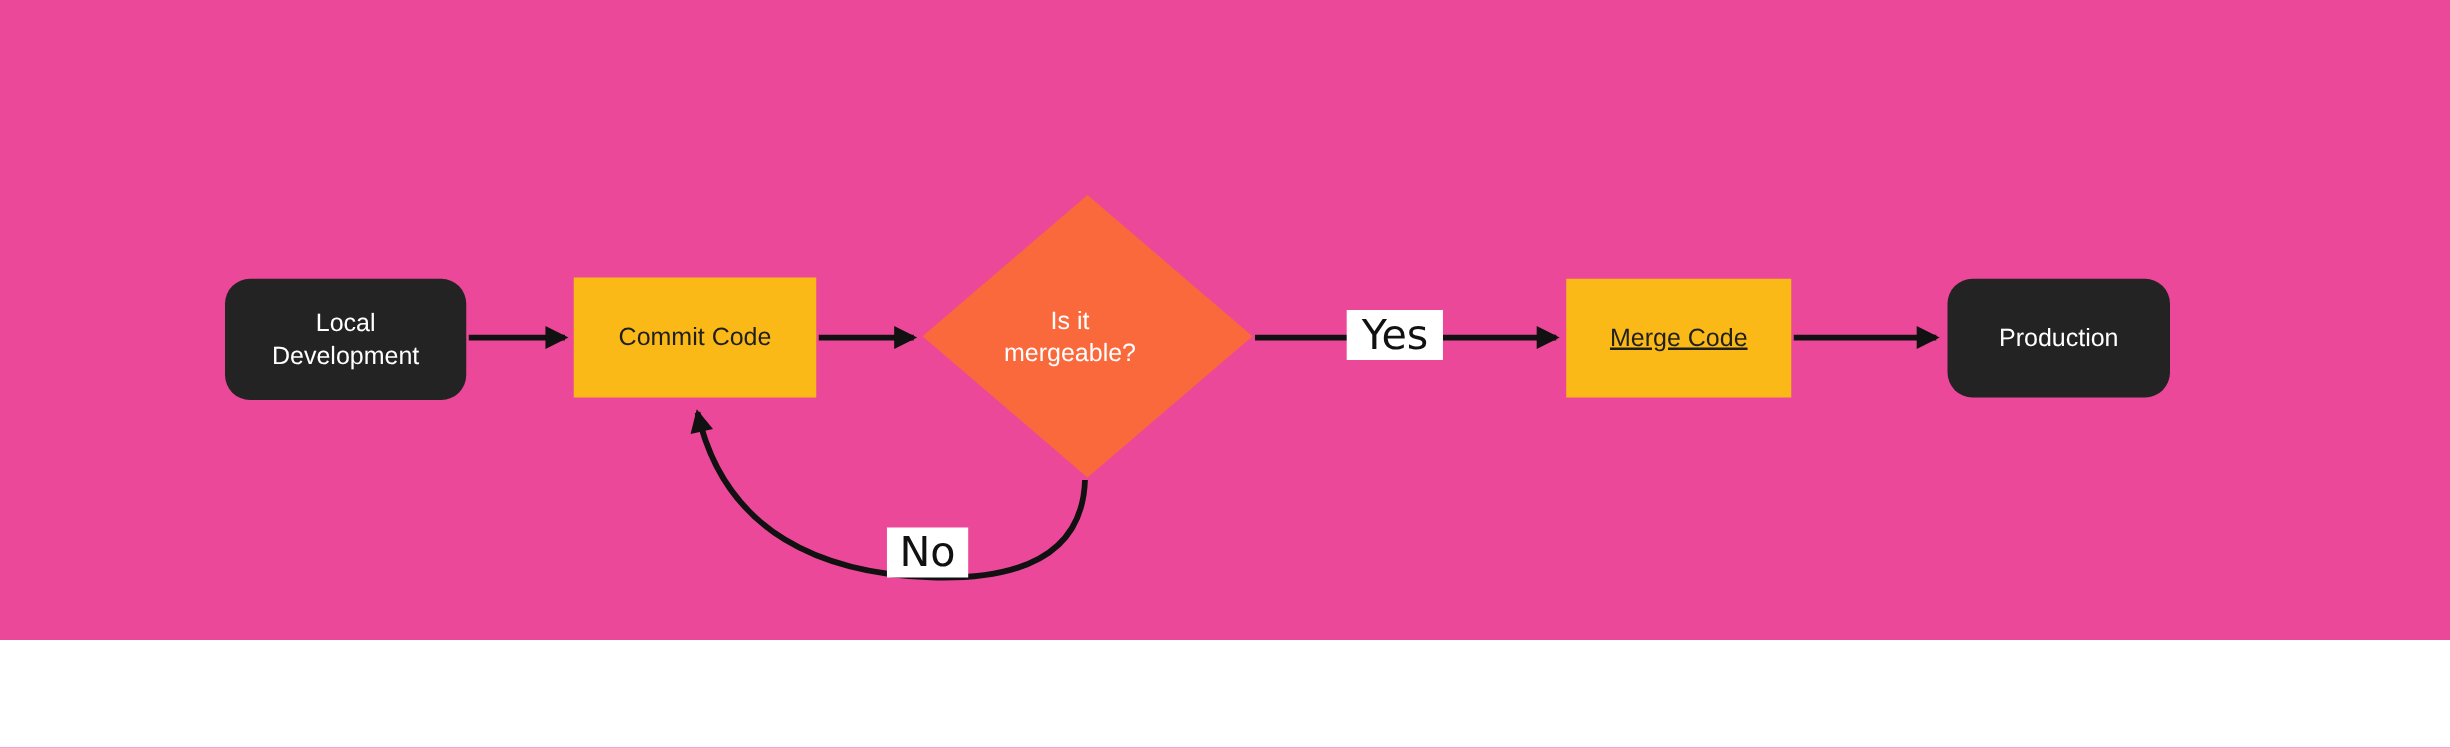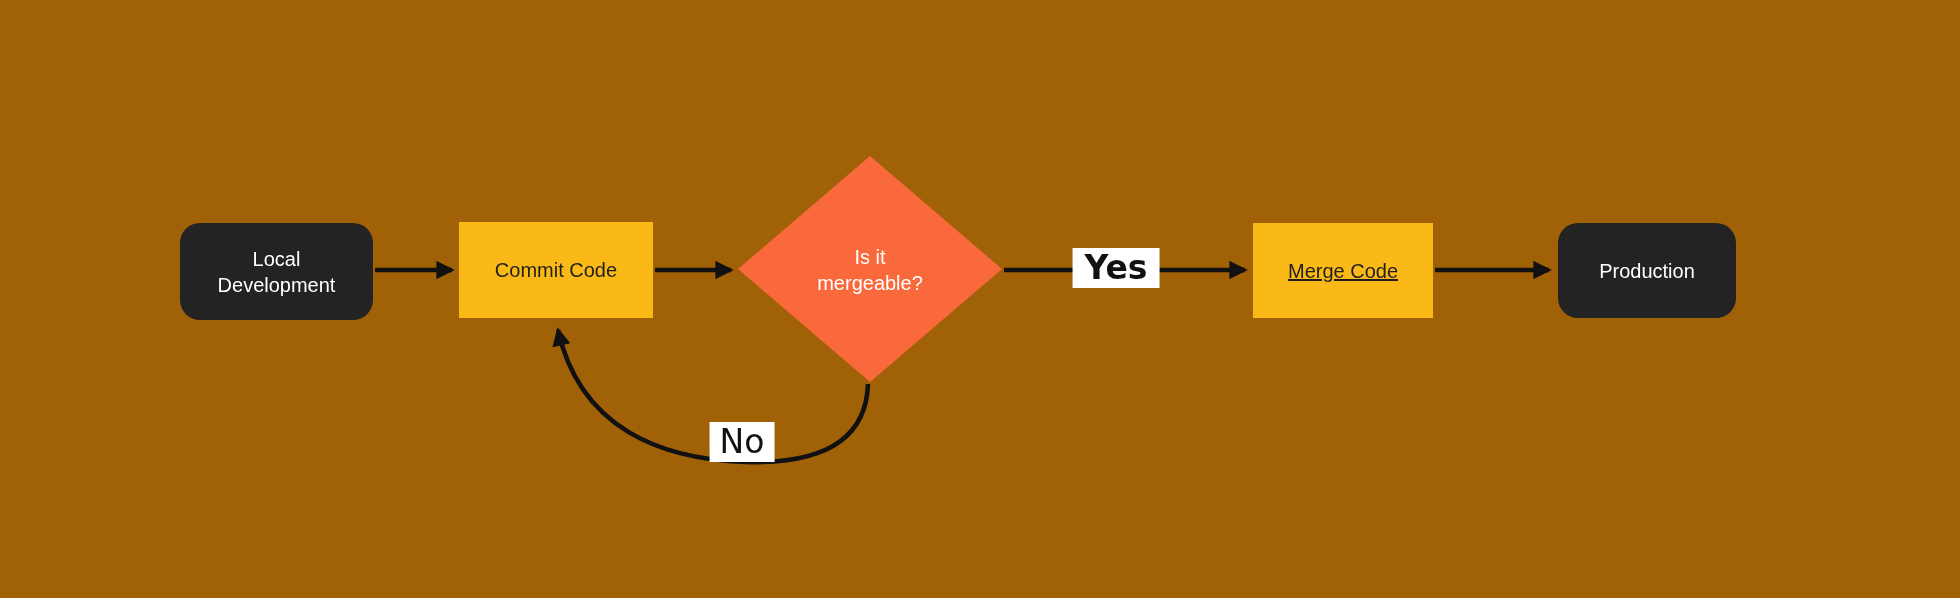--- a/index.html
+++ b/index.html
@@ -1,20 +1,20 @@
 <!DOCTYPE html>
 <html><head>
 <meta charset="utf-8">
 <style>
   html,body{margin:0;padding:0;background:#ffffff;}
   .stage{
     position:relative;
     width:1960px;
-    height:598px;
-    background:#a16207;
+    height:512px;
+    background:#ec4899;
     font-family:"Liberation Sans", sans-serif;
     overflow:hidden;
   }
   .edge-layer{
     position:absolute;
     left:0;top:0;
     width:1960px;height:598px;
   }
   .edge{
     stroke:#111111;
@@ -42,38 +42,38 @@
   }
   .n-local{left:180px;top:223px;width:193px;height:97px;}
   .n-commit{left:459px;top:222px;width:194px;height:96px;text-align:right;}
   .n-merge{left:1253px;top:223px;width:180px;height:95px;text-decoration:underline;}
   .n-prod{left:1558px;top:223px;width:178px;height:95px;}
   .n-local .lbl{max-width:150px;}
   .diamond-label{
     position:absolute;
     left:790px;top:233px;
     width:160px;height:74px;
-    display:flex;align-items:center;justify-content:center;
+    display:flex;align-items:center;justify-content:flex-start;
     text-align:center;
     color:#ffffff;
     font-size:20px;
     line-height:26px;
   }
   .diamond-label .lbl{max-width:132px;}
   .edge-label{
     position:absolute;
     transform:translate(-50%,-50%);
     background:#ffffff;
     color:#111111;
     font-family:"DejaVu Sans", sans-serif;
     font-size:33px;
     line-height:40px;
     white-space:nowrap;
   }
-  .lab-yes{left:1116px;top:268px;padding:0 12px;font-weight:bold;}
+  .lab-yes{left:1116px;top:268px;padding:0 12px;}
   .lab-no{left:742px;top:442px;padding:0 10px;}
 </style>
 </head>
 <body>
 
 <div class="stage">
 
   <svg class="edge-layer" viewBox="0 0 1960 598" xmlns="http://www.w3.org/2000/svg">
     <defs>
       <marker id="arrowhead" viewBox="0 0 10 10" refX="8.5" refY="5" markerWidth="5" markerHeight="4" orient="auto-start-reverse">

